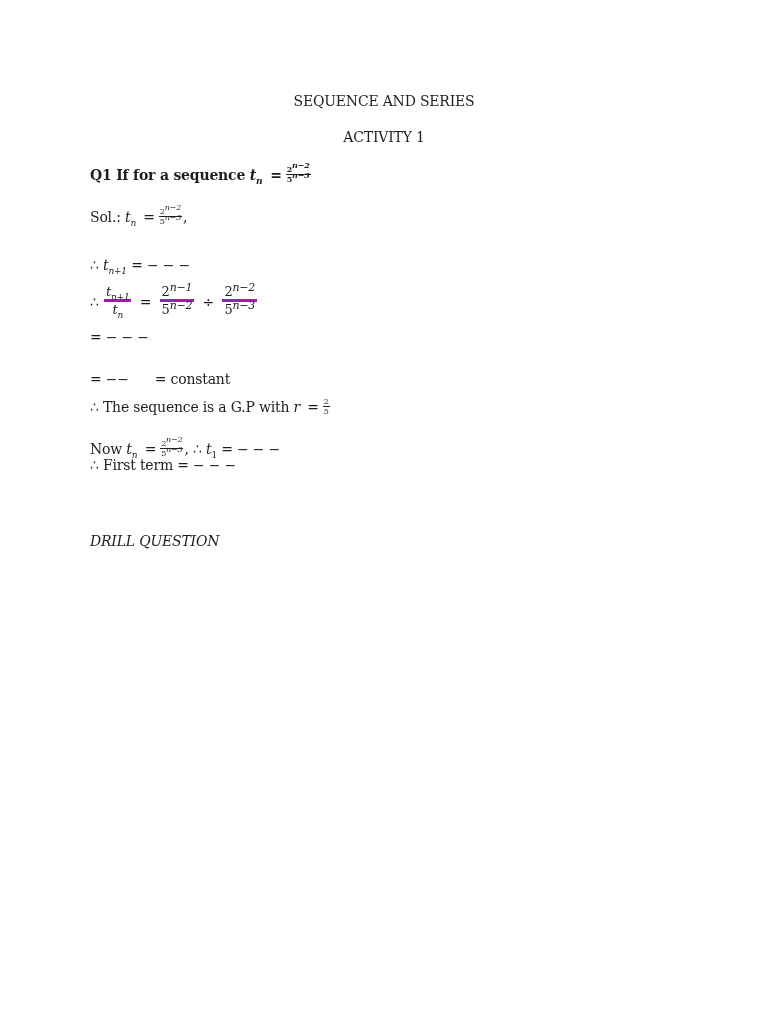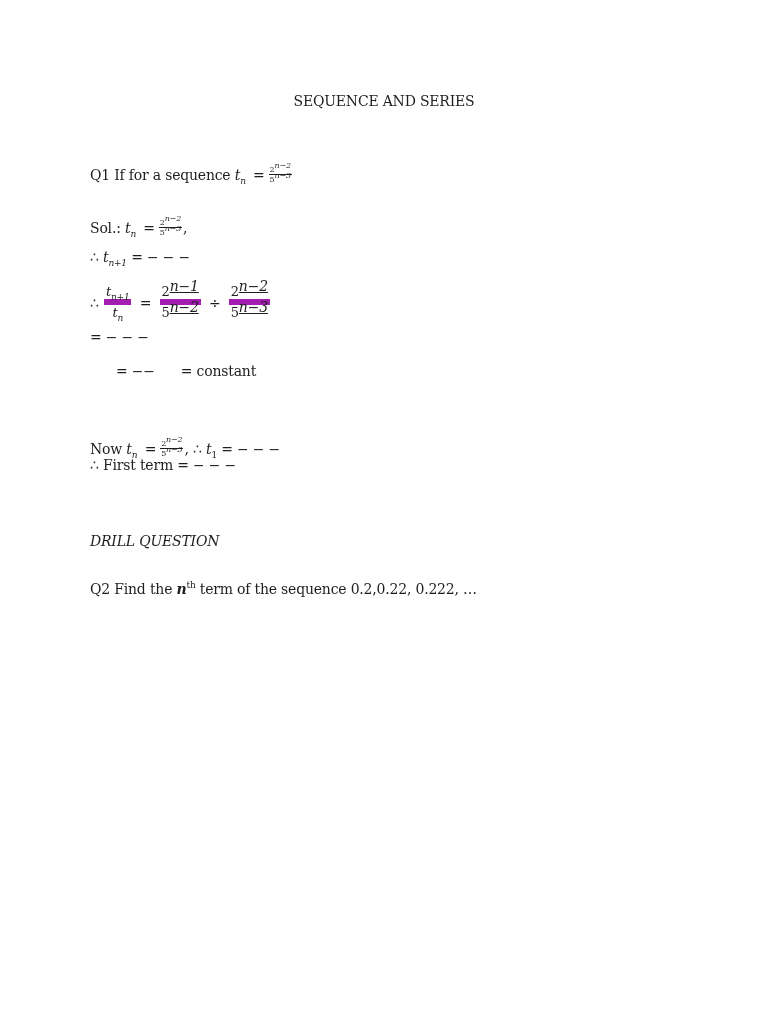--- a/index.html
+++ b/index.html
@@ -66,56 +66,57 @@
     .frac.small .num {
       border-bottom: 1px solid #1e1e1e;
       padding: 0 1px;
     }
     .frac.big > span {
       font-size: 13px;
       line-height: 15px;
       font-style: normal;
     }
     .frac.big .num {
-      border-bottom: 6px solid #a21caf;
+      border-bottom: 3px solid #a21caf;
       padding: 0 2px;
     }
     .frac .it { font-style: italic; }
     .frac sup { font-size: 8px; }
-    .frac.big sup { font-size: 14px; text-decoration: underline; }
+    .frac.big sup { font-size: 11px; }
     .op { margin: 0 3px; font-style: normal; }
     .gap { display: inline-block; width: 26px; }
   </style>
 </head>
 <body>
 
 <div class="page">
 
   <div class="line center" style="top:92px;">SEQUENCE AND SERIES</div>
+  <div class="line center" style="top:128px;">ACTIVITY 1</div>
 
-  <div class="line" style="top:166px;">
+  <div class="line" style="top:166px;font-weight:bold;">
     <span>Q1</span>
     <span>If for a sequence</span>
     <span class="math"><span>t</span><sub>n</sub></span>
     <span class="op">=</span><span class="frac small">
       <span class="num"><span>2</span><sup class="it">n−2</sup></span>
       <span class="den"><span>5</span><sup class="it">n−3</sup></span>
     </span>
   </div>
 
-  <div class="line" style="top:219px;">
+  <div class="line" style="top:208px;">
     <span>Sol.:</span>
     <span class="math"><span>t</span><sub>n</sub></span>
     <span class="op">=</span><span class="frac small">
       <span class="num"><span>2</span><sup class="it">n−2</sup></span>
       <span class="den"><span>5</span><sup class="it">n−3</sup></span>
     </span><span>,</span>
   </div>
 
-  <div class="line" style="top:248px;">
+  <div class="line" style="top:256px;">
     <span>∴</span>
     <span class="math"><span>t</span><sub>n+1</sub></span>
     <span class="mathup">= − − −</span>
   </div>
 
   <div class="line" style="top:286px;">
     <span>∴</span>
     <span class="frac big">
       <span class="num it"><span class="it">t</span><sub class="it">n+1</sub></span>
       <span class="den"><span class="it">t</span><sub class="it">n</sub></span>
@@ -127,24 +128,33 @@
     </span>
     <span class="op">÷</span>
     <span class="frac big">
       <span class="num"><span>2</span><sup class="it">n−2</sup></span>
       <span class="den"><span>5</span><sup class="it">n−3</sup></span>
     </span>
   </div>
 
   <div class="line" style="top:328px;">= − − −</div>
 
-  <div class="line" style="top:362px;margin-left:26px;">
+  <div class="line" style="top:370px;">
     <span>= −−</span><span class="gap"></span><span>= constant</span>
   </div>
 
+  <div class="line" style="top:398px;">
+    <span>∴</span>
+    <span>The sequence is a G.P with</span>
+    <span class="math">r</span>
+    <span class="op">=</span><span class="frac small">
+      <span class="num">2</span>
+      <span class="den">5</span>
+    </span>
+  </div>
 
   <div class="line" style="top:440px;">
     <span>Now</span>
     <span class="math"><span>t</span><sub>n</sub></span>
     <span class="op">=</span><span class="frac small">
       <span class="num"><span>2</span><sup class="it">n−2</sup></span>
       <span class="den"><span>5</span><sup class="it">n−3</sup></span>
     </span><span>,</span>
     <span>∴</span>
     <span class="math"><span>t</span><sub class="mathup">1</sub></span>
@@ -153,20 +163,14 @@
 
   <div class="line" style="top:456px;">
     <span>∴</span>
     <span>First term =</span>
     <span class="mathup">− − −</span>
   </div>
 
   <div class="line" style="top:532px;font-style:italic;">DRILL QUESTION</div>
 
 
-  <div class="line" style="top:580px;">
-    <span>Q2</span>
-    <span>Find the</span>
-    <span class="math" style="font-weight:bold;"><span>n</span><sup class="mathup" style="font-weight:normal;">th</sup></span>
-    <span>term of the sequence 0.2,0.22, 0.222, …</span>
-  </div>
 
 </div>
 
 </body></html>

